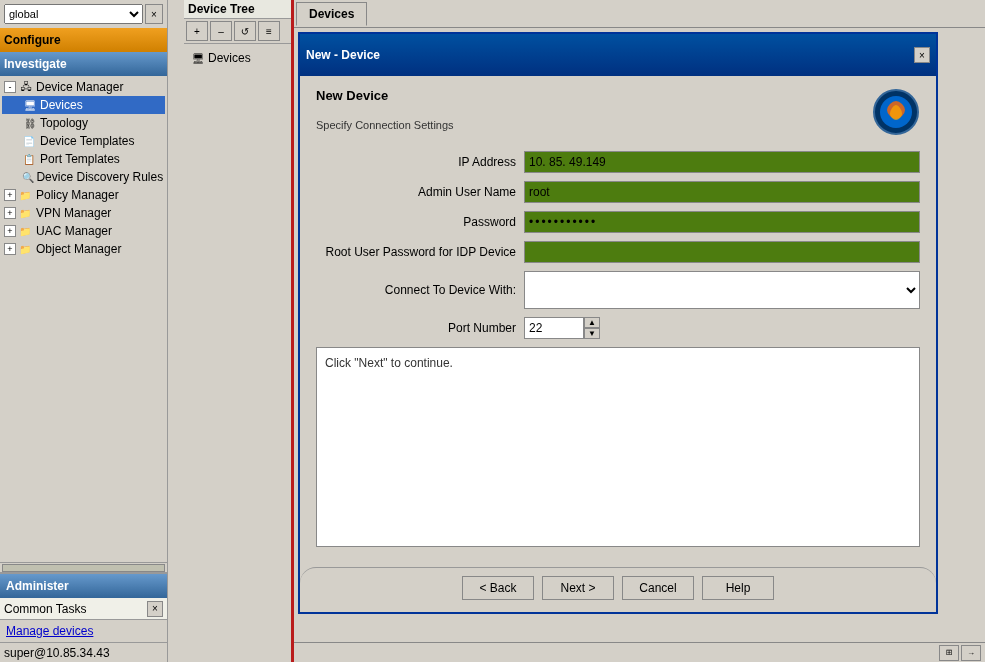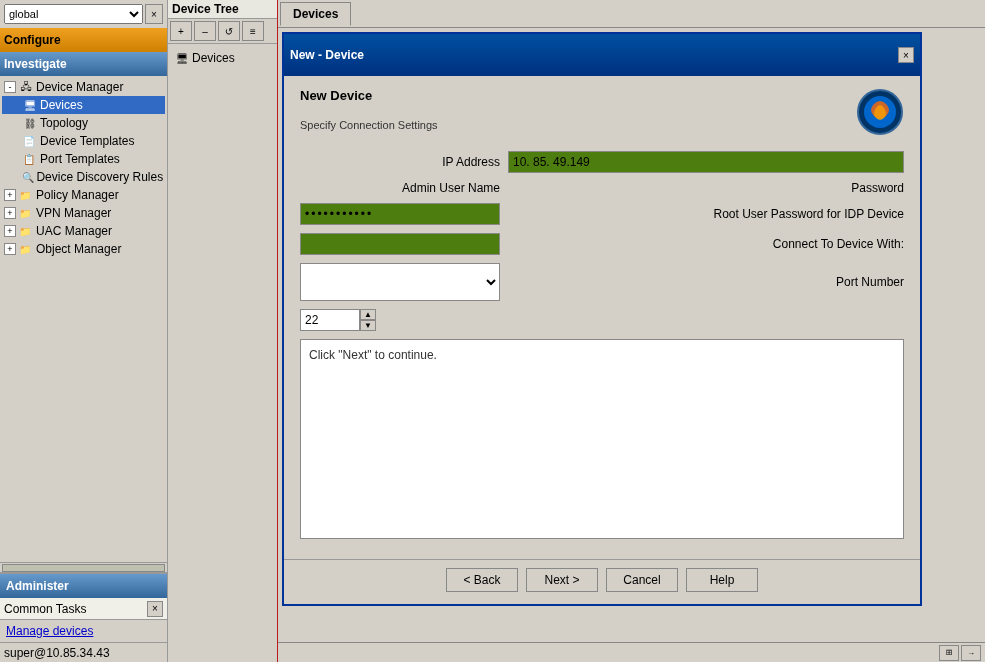--- a/index.html
+++ b/index.html
@@ -26,21 +26,21 @@
 
     .sidebar-bottom { border-top: 2px solid #999; }
     .administer-bar { background: linear-gradient(to bottom, #6699cc, #336699); color: white; font-weight: bold; padding: 4px 6px; height: 24px; display: flex; align-items: center; }
     .common-tasks-bar { background: #f0f0e8; border-bottom: 1px solid #999; padding: 2px 4px; display: flex; align-items: center; justify-content: space-between; height: 22px; }
     .common-tasks-content { padding: 4px 6px; }
     .common-tasks-link { color: #0000cc; text-decoration: underline; cursor: pointer; }
 
     .status-bar-left { background: #d4d0c8; border-top: 1px solid #999; padding: 2px 4px; font-size: 11px; height: 20px; display: flex; align-items: center; }
 
     
-    .center-panel { width: 110px; background: #d4d0c8; border-right: 1px solid #b91c1c; display: flex; flex-direction: column; }
+    .center-panel { width: 110px; background: #d4d0c8; border-right: 3px solid #b91c1c; display: flex; flex-direction: column; margin-left: 16px; }
     .center-panel-header { background: #e8e8e0; border-bottom: 1px solid #999; padding: 2px 4px; font-weight: bold; font-size: 11px; display: flex; align-items: center; }
     .center-toolbar { display: flex; align-items: center; padding: 2px; border-bottom: 1px solid #999; gap: 2px; }
     .center-toolbar button { width: 22px; height: 20px; background: #d4d0c8; border: 1px solid #888; cursor: pointer; font-size: 10px; display: flex; align-items: center; justify-content: center; }
     .center-tree { flex: 1; padding: 4px; }
     .center-tree-item { display: flex; align-items: center; padding: 2px; cursor: pointer; }
 
     
     .right-panel { flex: 1; display: flex; flex-direction: column; background: #d4d0c8; }
 
     
@@ -67,21 +67,21 @@
     .connect-dropdown { display: flex; align-items: center; }
     .connect-select { flex: 1; height: 22px; border: 1px solid #888; background: white; padding: 18px; font-size: 12px; }
     .port-number-area { display: flex; align-items: center; }
     .port-input { width: 60px; height: 22px; border: 1px solid #888; background: white; padding: 2px 4px; font-size: 12px; }
     .port-spinner { display: flex; flex-direction: column; margin-left: 0; }
     .port-spinner button { width: 16px; height: 11px; background: #d4d0c8; border: 1px solid #888; font-size: 8px; cursor: pointer; display: flex; align-items: center; justify-content: center; padding: 0; }
 
     .info-box { border: 1px solid #888; background: white; min-height: 200px; padding: 8px; margin-bottom: 8px; }
     .info-text { font-size: 12px; color: #333; }
 
-    .dialog-buttons { display: flex; justify-content: center; gap: 8px; padding: 8px 32px 12px; border-top: 1px solid #999; }
+    .dialog-buttons { display: flex; justify-content: center; gap: 8px; padding: 8px 32px 12px; border-top: 1px solid #999; border-radius: 16px; }
     .dialog-btn { height: 24px; min-width: 72px; background: #d4d0c8; border: 1px solid #888; cursor: pointer; font-size: 12px; display: flex; align-items: center; justify-content: center; padding: 0 8px; }
 
     
     .status-bar-bottom { height: 20px; background: #d4d0c8; border-top: 1px solid #888; display: flex; align-items: center; justify-content: space-between; padding: 0 4px; }
 
     
     .bottom-right-icons { display: flex; align-items: center; gap: 2px; }
     .bottom-icon { width: 20px; height: 16px; background: #d4d0c8; border: 1px solid #888; display: flex; align-items: center; justify-content: center; font-size: 8px; }
   </style>
 </head>
@@ -236,20 +236,21 @@
               </svg>
             </div>
           </div>
 
           <div class="form-grid">
 
             <label class="form-label">IP Address</label>
             <input class="form-input" type="text" value="10. 85. 49.149" style="">
 
             <label class="form-label">Admin User Name</label>
+            <input class="form-input" type="text" value="root" style="">
 
             <label class="form-label">Password</label>
             <input class="form-input form-input-password" type="password" value="***********" style="">
 
             <label class="form-label">Root User Password for IDP Device</label>
             <input class="form-input" type="password" style="">
 
             <label class="form-label">Connect To Device With:</label>
             <div class="connect-dropdown">
               <select class="connect-select">

